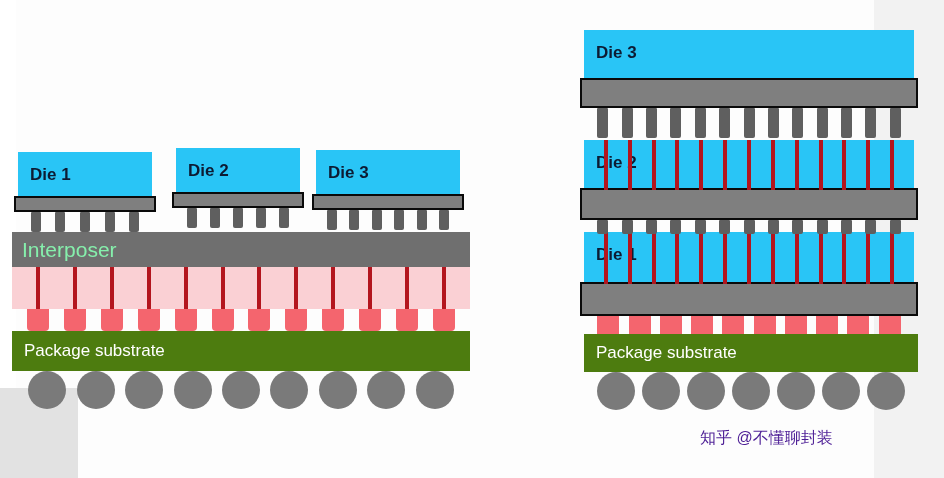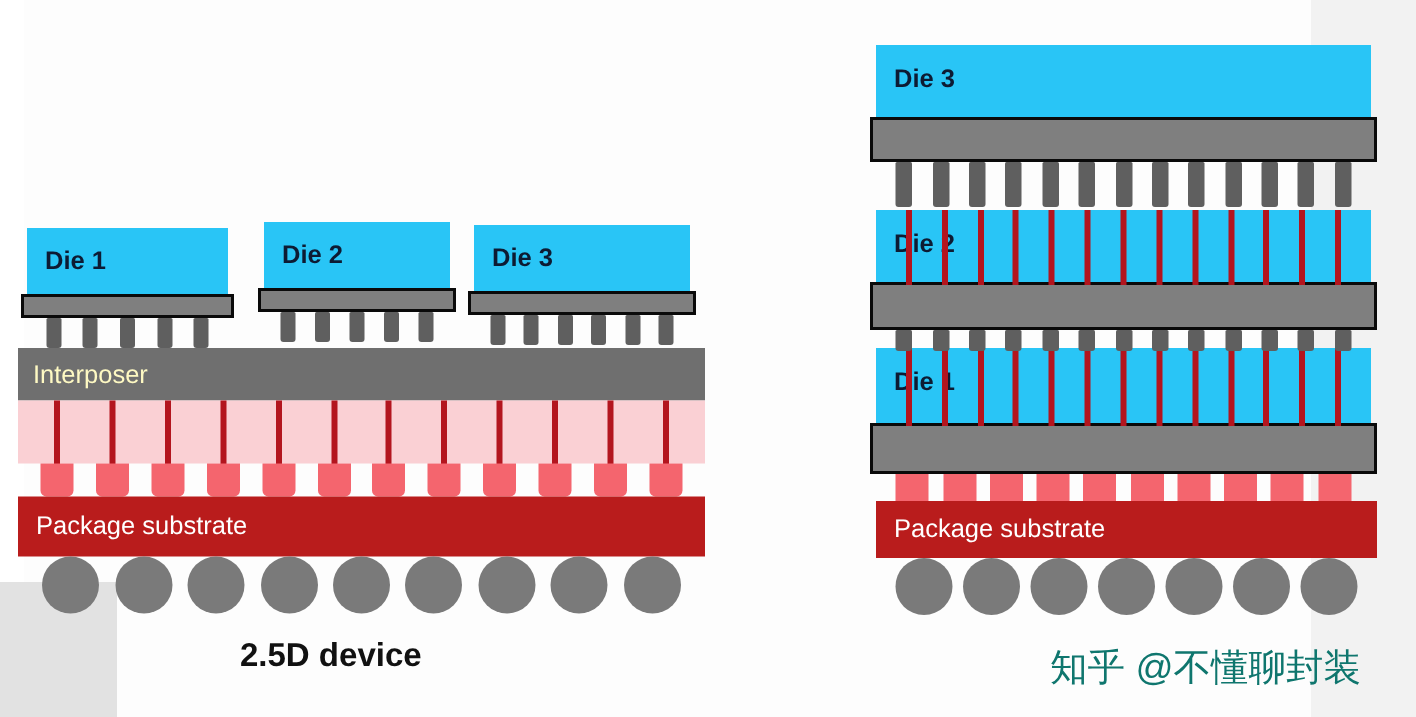--- a/index.html
+++ b/index.html
@@ -63,39 +63,39 @@
 
   .metal-layer {
     position: absolute;
     background: #7f7f7f;
     border: 2px solid #0a0a0a;
   }
 
   .interposer {
     position: absolute;
     background: #6f6f6f;
-    color: #fef9c3;
-    font-size: 17px;
+    color: #86efac;
+    font-size: 21px;
   }
   .interposer-label {
     position: absolute;
     left: 10px;
     top: 50%;
     transform: translateY(-50%);
     white-space: nowrap;
   }
 
   .tsv-layer {
     position: absolute;
     background: #fad0d4;
   }
 
   .substrate {
     position: absolute;
-    background: #b91c1c;
+    background: #4d7c0f;
     color: #ffffff;
     font-size: 17px;
   }
   .substrate-label {
     position: absolute;
     left: 12px;
     top: 50%;
     transform: translateY(-50%);
     white-space: nowrap;
   }
@@ -123,22 +123,22 @@
   .caption {
     position: absolute;
     font-weight: bold;
     font-size: 22px;
     color: #111111;
     white-space: nowrap;
   }
 
   .watermark {
     position: absolute;
-    font-size: 25px;
-    color: #0f766e;
+    font-size: 16px;
+    color: #4c1d95;
     white-space: nowrap;
     pointer-events: none;
   }
 </style>
 </head>
 <body>
 
 <div id="canvas">
 
   <div class="bg-left-white"></div>
@@ -208,21 +208,20 @@
       <div class="ball" style="left: 28.4px; top: 371px; width: 38px; height: 38px;"></div>
       <div class="ball" style="left: 76.8px; top: 371px; width: 38px; height: 38px;"></div>
       <div class="ball" style="left: 125.2px; top: 371px; width: 38px; height: 38px;"></div>
       <div class="ball" style="left: 173.6px; top: 371px; width: 38px; height: 38px;"></div>
       <div class="ball" style="left: 222px; top: 371px; width: 38px; height: 38px;"></div>
       <div class="ball" style="left: 270.4px; top: 371px; width: 38px; height: 38px;"></div>
       <div class="ball" style="left: 318.8px; top: 371px; width: 38px; height: 38px;"></div>
       <div class="ball" style="left: 367.2px; top: 371px; width: 38px; height: 38px;"></div>
       <div class="ball" style="left: 415.6px; top: 371px; width: 38px; height: 38px;"></div>
     </div>
-  <div class="caption" id="left-caption" style="left:160px; top:424px;">2.5D device</div>
 
   <div id="right-diagram">
       <div class="metal-layer" style="left: 580px; top: 78px; width: 338px; height: 30px;"></div>
       <div class="metal-layer" style="left: 580px; top: 188px; width: 338px; height: 32px;"></div>
       <div class="metal-layer" style="left: 580px; top: 282px; width: 338px; height: 34px;"></div>
       <div class="die die-3d" style="left: 584px; top: 30px; width: 330px; height: 48px;">
         <span class="die-label">Die 3</span>
       </div>
       <div class="die die-3d" style="left: 584px; top: 140px; width: 330px; height: 48px;">
         <span class="die-label">Die 2</span>

